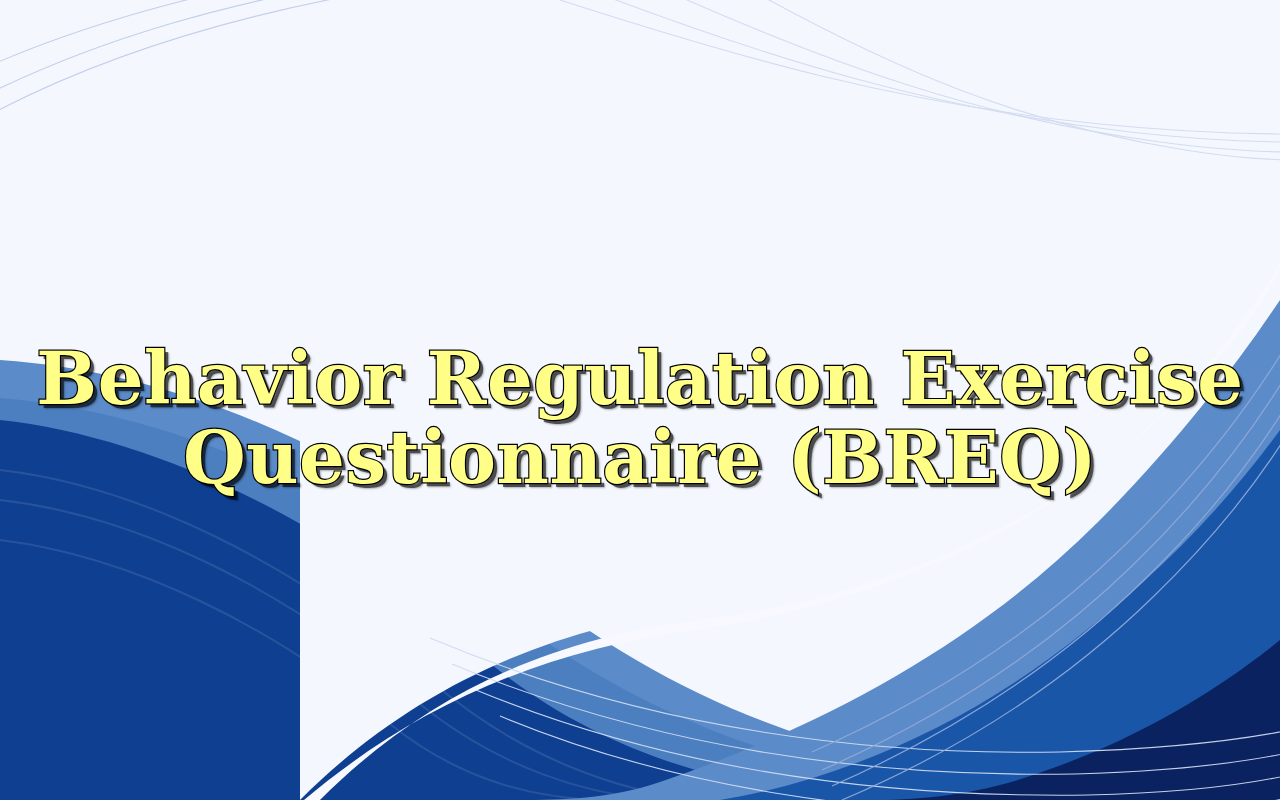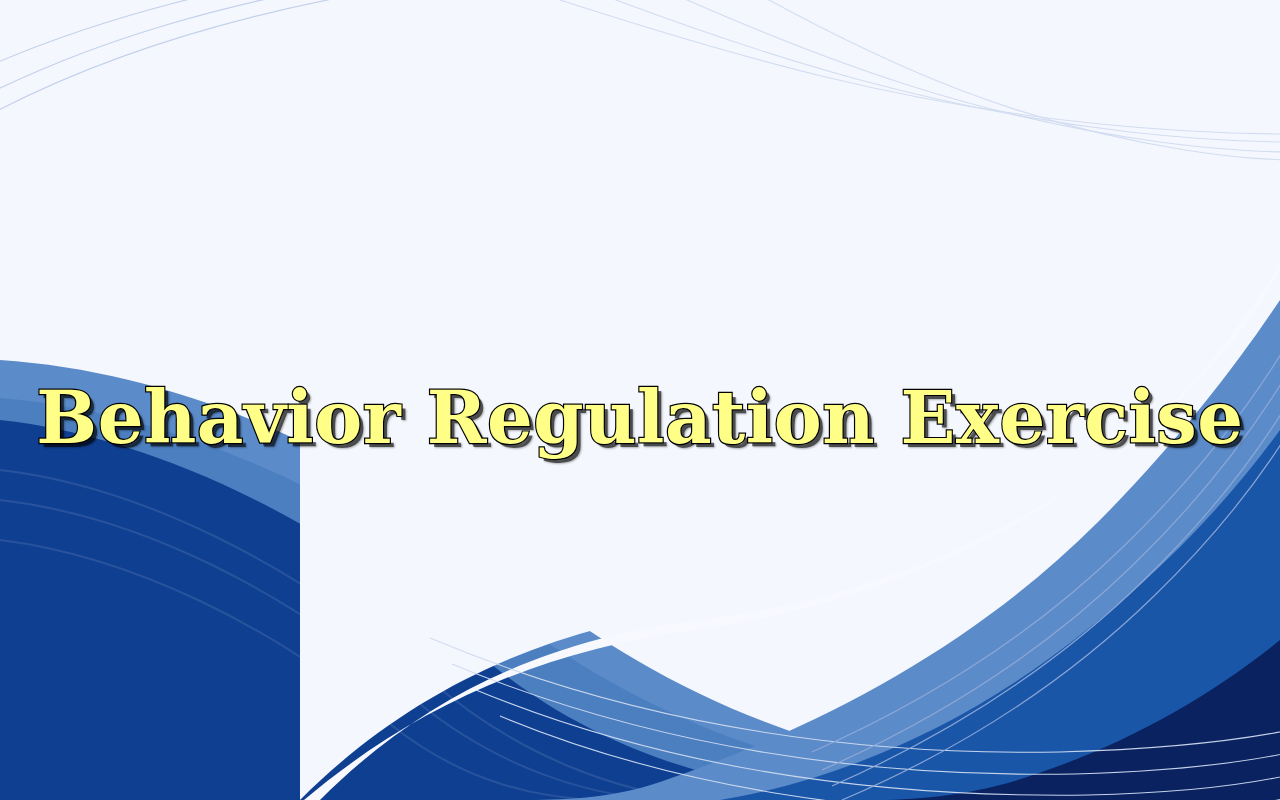--- a/index.html
+++ b/index.html
@@ -125,16 +125,17 @@
       <path d="M1300,352 C 1258,426 1202,498 1134,564 C 1046,650 940,718 822,770"></path>
       <path d="M1308,368 C 1268,442 1212,514 1144,580 C 1056,666 950,734 832,786"></path>
       <path d="M1316,384 C 1278,458 1222,530 1154,596 C 1066,682 960,750 842,800"></path>
     </g>
 
   </svg>
 
   <div id="title-block">
     <div id="title-stack">
       <span class="title-line line-1">Behavior Regulation Exercise</span>
+      <span class="title-line line-2">Questionnaire (BREQ)</span>
     </div>
   </div>
 
 </div>
 
 </body></html>

